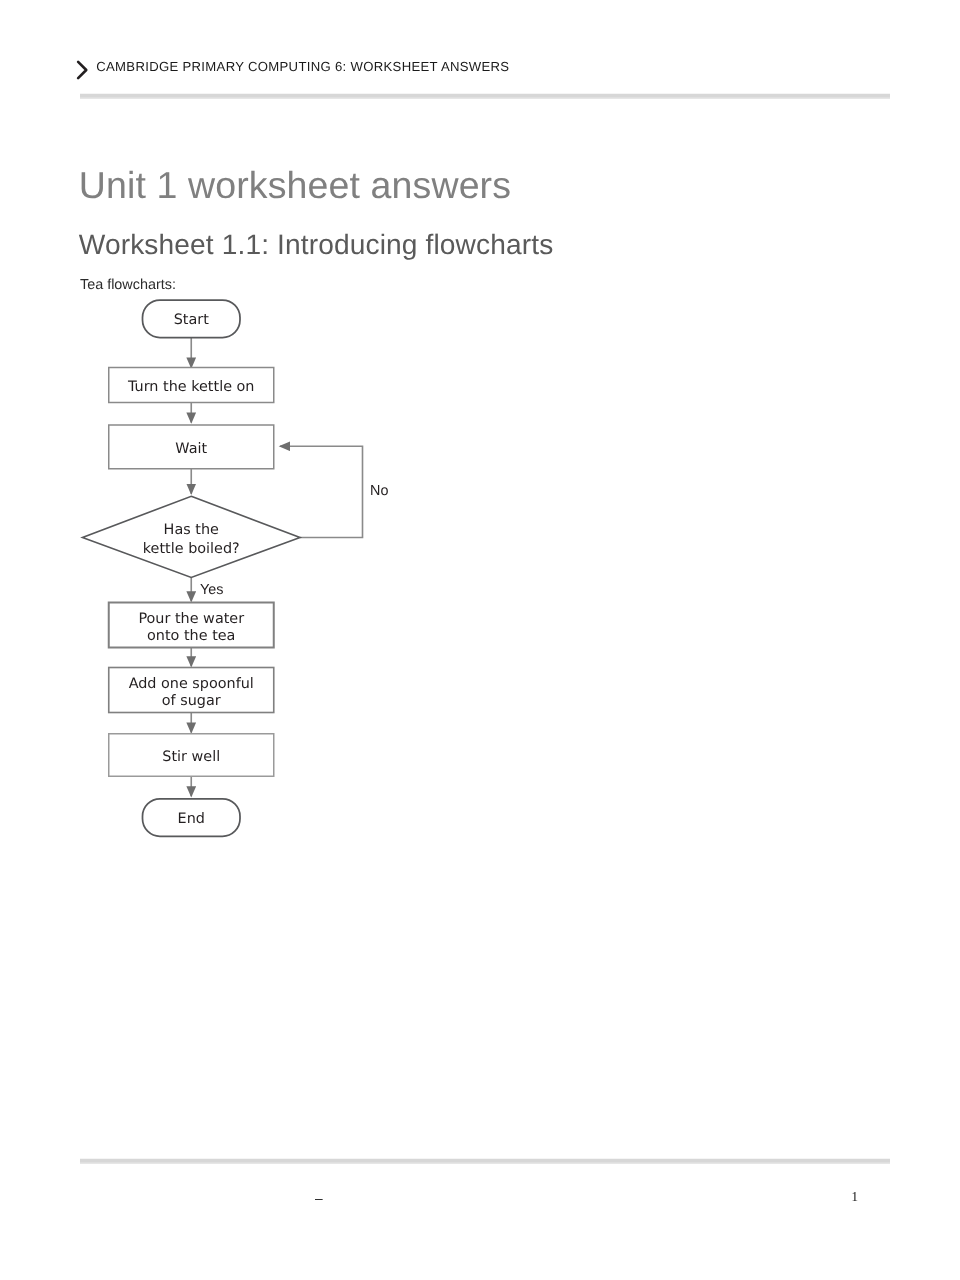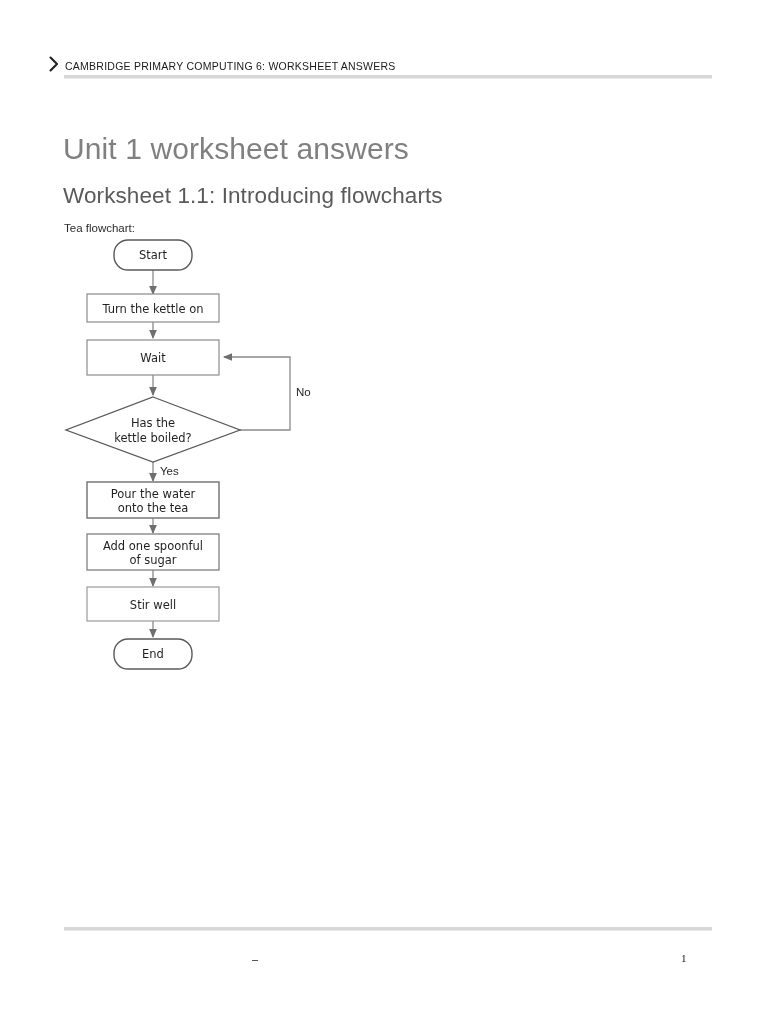--- a/index.html
+++ b/index.html
@@ -17,26 +17,26 @@
 
   .page {
     position: absolute;
     inset: 0;
     background: #ffffff;
   }
 
   
   .header {
     position: absolute;
-    left: 48px;
+    left: 60px;
     top: 48px;
     width: 648px;
     height: 24px;
     display: flex;
-    align-items: flex-end;
+    align-items: flex-start;
   }
   .chevron-icon {
     width: 12px;
     height: 16px;
     margin-right: 5px;
     display: block;
     flex: 0 0 auto;
   }
   .header-title {
     font-size: 10.5px;
@@ -142,21 +142,21 @@
   <div class="header">
     <svg class="chevron-icon" viewBox="0 0 12 16">
       <path d="M2.5 1.5 L9 8 L2.5 14.5" fill="none" stroke="#231f20" stroke-width="2.1" stroke-linecap="round" stroke-linejoin="round"></path>
     </svg>
     <span class="header-title">CAMBRIDGE PRIMARY COMPUTING 6: WORKSHEET ANSWERS</span>
   </div>
   <div class="header-rule"></div>
 
   <h1 class="h1">Unit 1 worksheet answers</h1>
   <h2 class="h2">Worksheet 1.1: Introducing flowcharts</h2>
-  <p class="body-text">Tea flowchart:</p>
+  <p class="body-text">Tea flowcharts:</p>
 
   <div class="flowchart">
     <svg width="290" height="450" viewBox="0 0 290 450">
       <defs>
         <marker id="arrow" markerWidth="8" markerHeight="8" refX="6.2" refY="3" orient="auto" markerUnits="strokeWidth">
           <path d="M0,0 L7,3 L0,6 z" fill="#6e6e6e"></path>
         </marker>
       </defs>
 
       <g stroke="#8a8a8a" stroke-width="1.3" fill="none">

